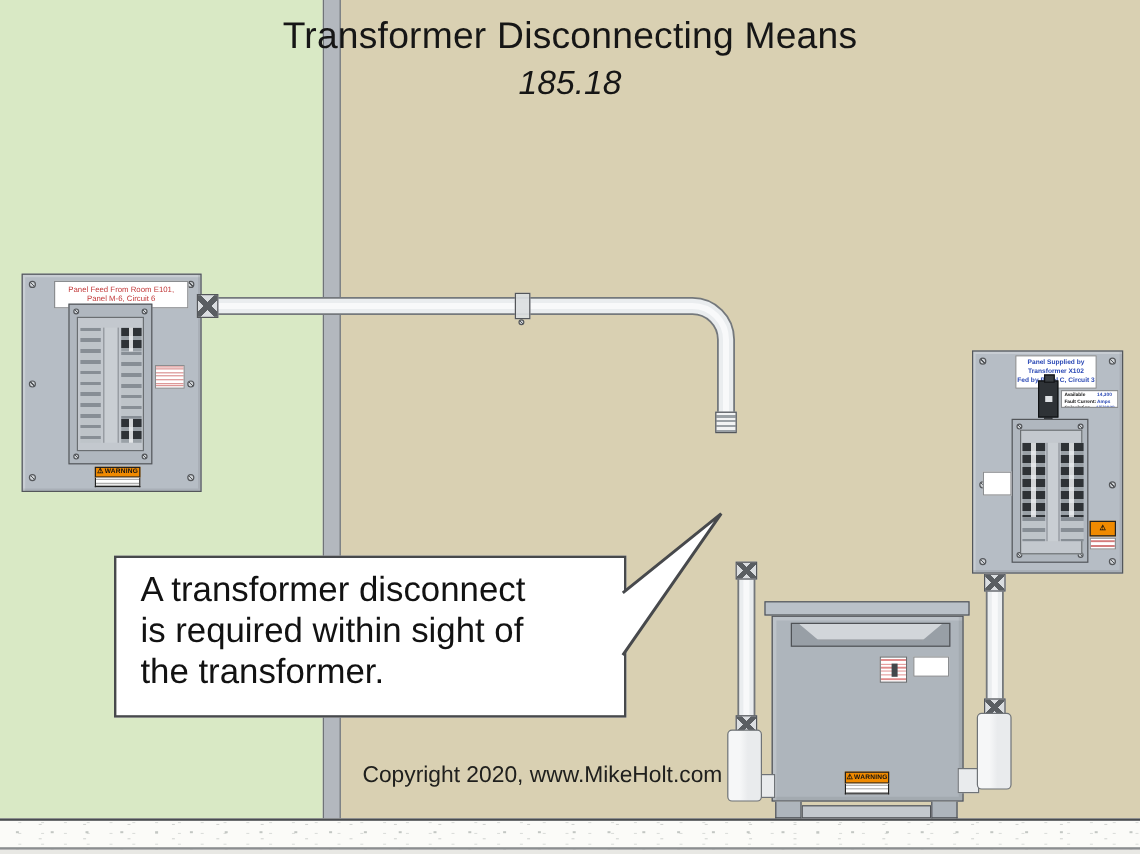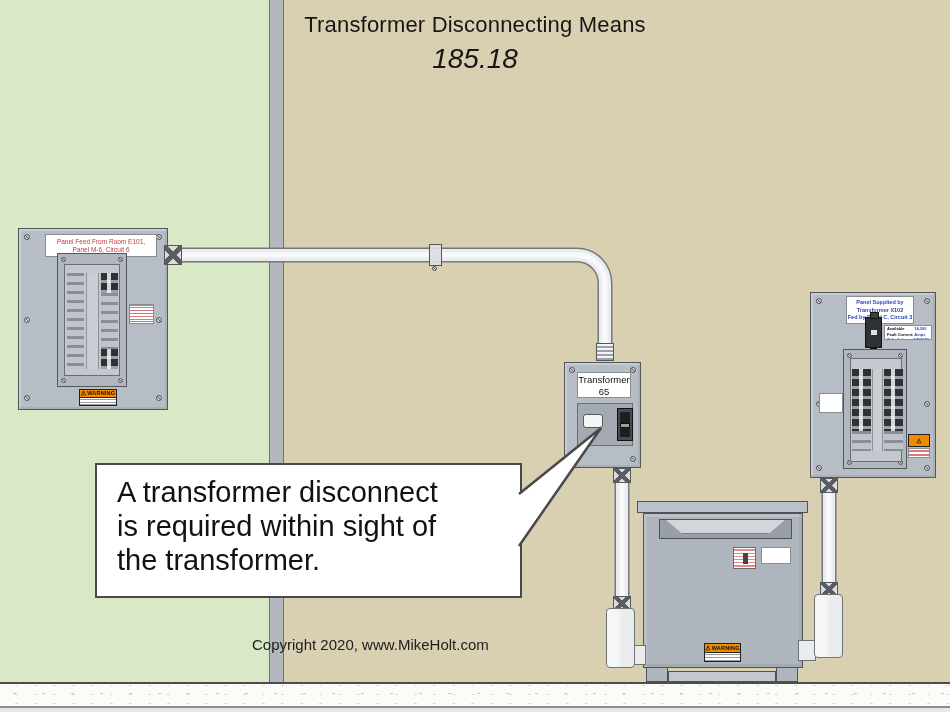--- a/index.html
+++ b/index.html
@@ -17,23 +17,23 @@
          border-top:2px solid #4a4d50;border-bottom:4px solid #e8e8e4;
          background-image:radial-gradient(#c3c7c3 1.3px,transparent 1.5px),
                           radial-gradient(#d8dbd8 1px,transparent 1.2px),
                           radial-gradient(#cdd0cd 1.1px,transparent 1.3px);
          background-size:29px 15px,19px 9px,37px 12px;
          background-position:0 2px,7px 6px,15px 9px;}
   .floor-line{left:0;top:706px;width:950px;height:1.5px;background:#8b8e90;}
 
   
   .title-wrap{left:0;top:12px;width:950px;text-align:center;color:#161616;}
-  .title-line1{font-size:22px;letter-spacing:.2px;}
+  .title-line1{font-size:31px;letter-spacing:.2px;}
   .title-line2{font-size:28px;font-style:italic;margin-top:5px;}
-  .copyright{left:252px;top:636px;width:400px;font-size:15px;color:#20201e;}
+  .copyright{left:252px;top:636px;width:400px;text-align:center;font-size:19px;color:#20201e;}
 
   
   .screw{position:absolute;width:6px;height:6px;border-radius:50%;background:#cfd3d7;
          border:1px solid #54575b;
          background-image:linear-gradient(45deg,transparent 42%,#54575b 42%,#54575b 58%,transparent 58%);}
   .screw.sm{width:5px;height:5px;}
   .fitting{position:absolute;background:#dadde0;border:1px solid #53565a;
            background-image:linear-gradient(45deg,transparent 40%,#5a5e62 40%,#5a5e62 60%,transparent 60%),
                             linear-gradient(135deg,transparent 40%,#5a5e62 40%,#5a5e62 60%,transparent 60%);}
   .hub{position:absolute;background:#d5d8db;border:1px solid #53565a;
@@ -161,37 +161,20 @@
     <div class="paper-label hairlines" style="left:110px;top:75px;width:25px;height:20px;"></div>
     <div class="warn" style="left:60px;top:160px;width:38px;height:17px;">
       <div class="warn-top">
         <span class="warn-ico">⚠</span>
         <span class="warn-txt">WARNING</span>
       </div>
       <div class="warn-bottom"></div>
     </div>
   </div>
 
-  <div class="panel" style="left:564px;top:362px;width:77px;height:106px;">
-    <div class="screw" style="left:4px;top:4px;"></div>
-    <div class="screw" style="right:4px;top:4px;"></div>
-    <div class="screw" style="left:4px;bottom:5px;"></div>
-    <div class="screw" style="right:4px;bottom:5px;"></div>
-    <div class="paper-label" style="left:12px;top:9px;width:54px;height:26px;">
-      <div class="disc-label">Transformer</div>
-      <div class="disc-label">65</div>
-    </div>
-    <div class="recess" style="left:12px;top:40px;width:56px;height:43px;">
-      <div class="disc-btn" style="left:5px;top:10px;width:20px;height:14px;"></div>
-      <div class="switch" style="left:39px;top:4px;width:16px;height:33px;">
-        <div class="switch-in"></div>
-        <div class="switch-handle"></div>
-      </div>
-    </div>
-  </div>
 
   <div class="xf-cap" style="left:637px;top:501px;width:171px;height:12px;"></div>
   <div class="xf-body" style="left:643px;top:513px;width:160px;height:155px;">
     <div class="vent" style="left:15px;top:5px;width:133px;height:20px;">
       <div class="vent-in"></div>
     </div>
     <div class="nameplate" style="left:89px;top:33px;width:23px;height:22px;"></div>
     <div class="paper-label" style="left:117px;top:33px;width:30px;height:17px;"></div>
     <div class="warn" style="left:60px;top:129px;width:37px;height:19px;">
       <div class="warn-top">

